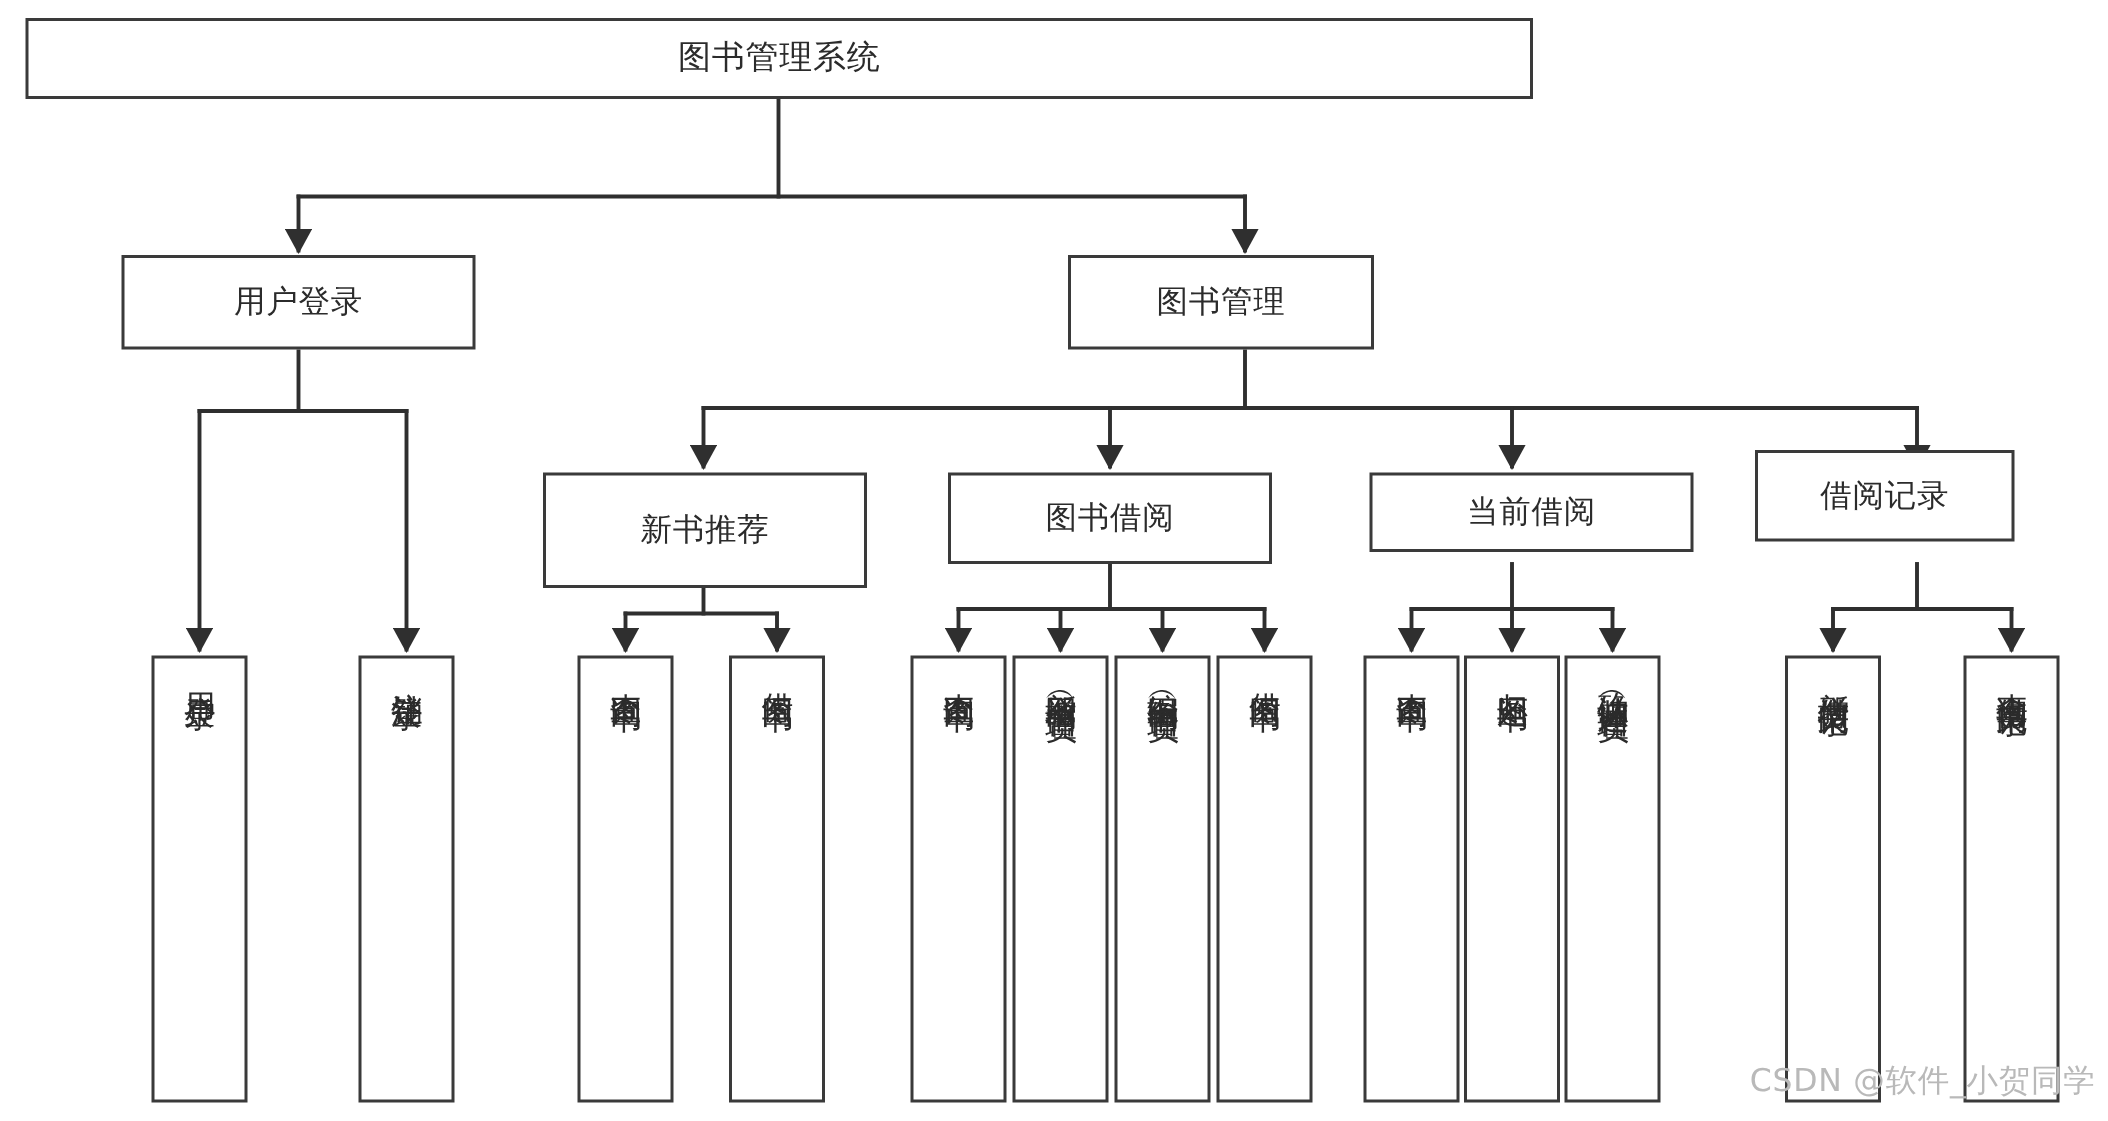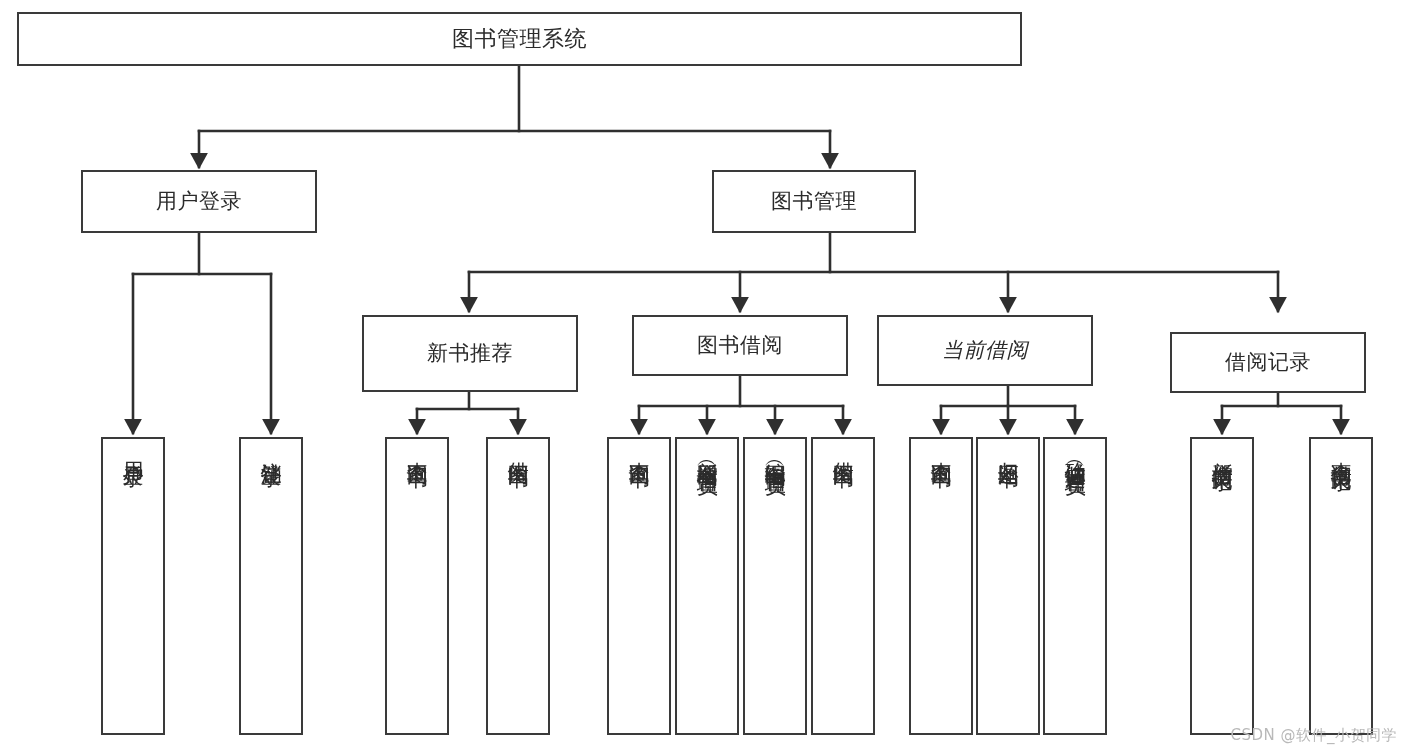--- a/index.html
+++ b/index.html
@@ -59,22 +59,22 @@
     writing-mode: vertical-rl;
     text-orientation: upright;
     font-size: 21px;
     line-height: 1.08;
     letter-spacing: 2px;
     white-space: nowrap;
   }
   #watermark {
     position: absolute;
     right: 8px;
-    bottom: 2px;
-    font-size: 15px;
+    bottom: 13px;
+    font-size: 21px;
     color: #b9b9b9;
     letter-spacing: 0.5px;
     z-index: 6;
     white-space: nowrap;
     user-select: none;
   }
 </style>
 </head>
 <body>
 
@@ -141,24 +141,24 @@
   <div class="node node-h" style="left:712px; top:170px; width:204px; height:63px;">
     <span class="node-label">图书管理</span>
   </div>
 
   <div class="node node-h" style="left:362px; top:315px; width:216px; height:77px;">
     <span class="node-label">新书推荐</span>
   </div>
   <div class="node node-h" style="left:632px; top:315px; width:216px; height:61px;justify-content:center;">
     <span class="node-label">图书借阅</span>
   </div>
-  <div class="node node-h" style="left:877px; top:315px; width:216px; height:71px;font-style:italic;">
+  <div class="node node-h" style="left:913px; top:315px; width:216px; height:53px;">
     <span class="node-label">当前借阅</span>
   </div>
-  <div class="node node-h" style="left:1170px; top:332px; width:196px; height:61px;">
+  <div class="node node-h" style="left:1170px; top:300px; width:173px; height:61px;">
     <span class="node-label">借阅记录</span>
   </div>
 
   <div class="node node-v" style="left:101px; top:437px; width:64px; height:298px;">
     <span class="node-label">用户登录</span>
   </div>
   <div class="node node-v" style="left:239px; top:437px; width:64px; height:298px;">
     <span class="node-label">注销登录</span>
   </div>
 

